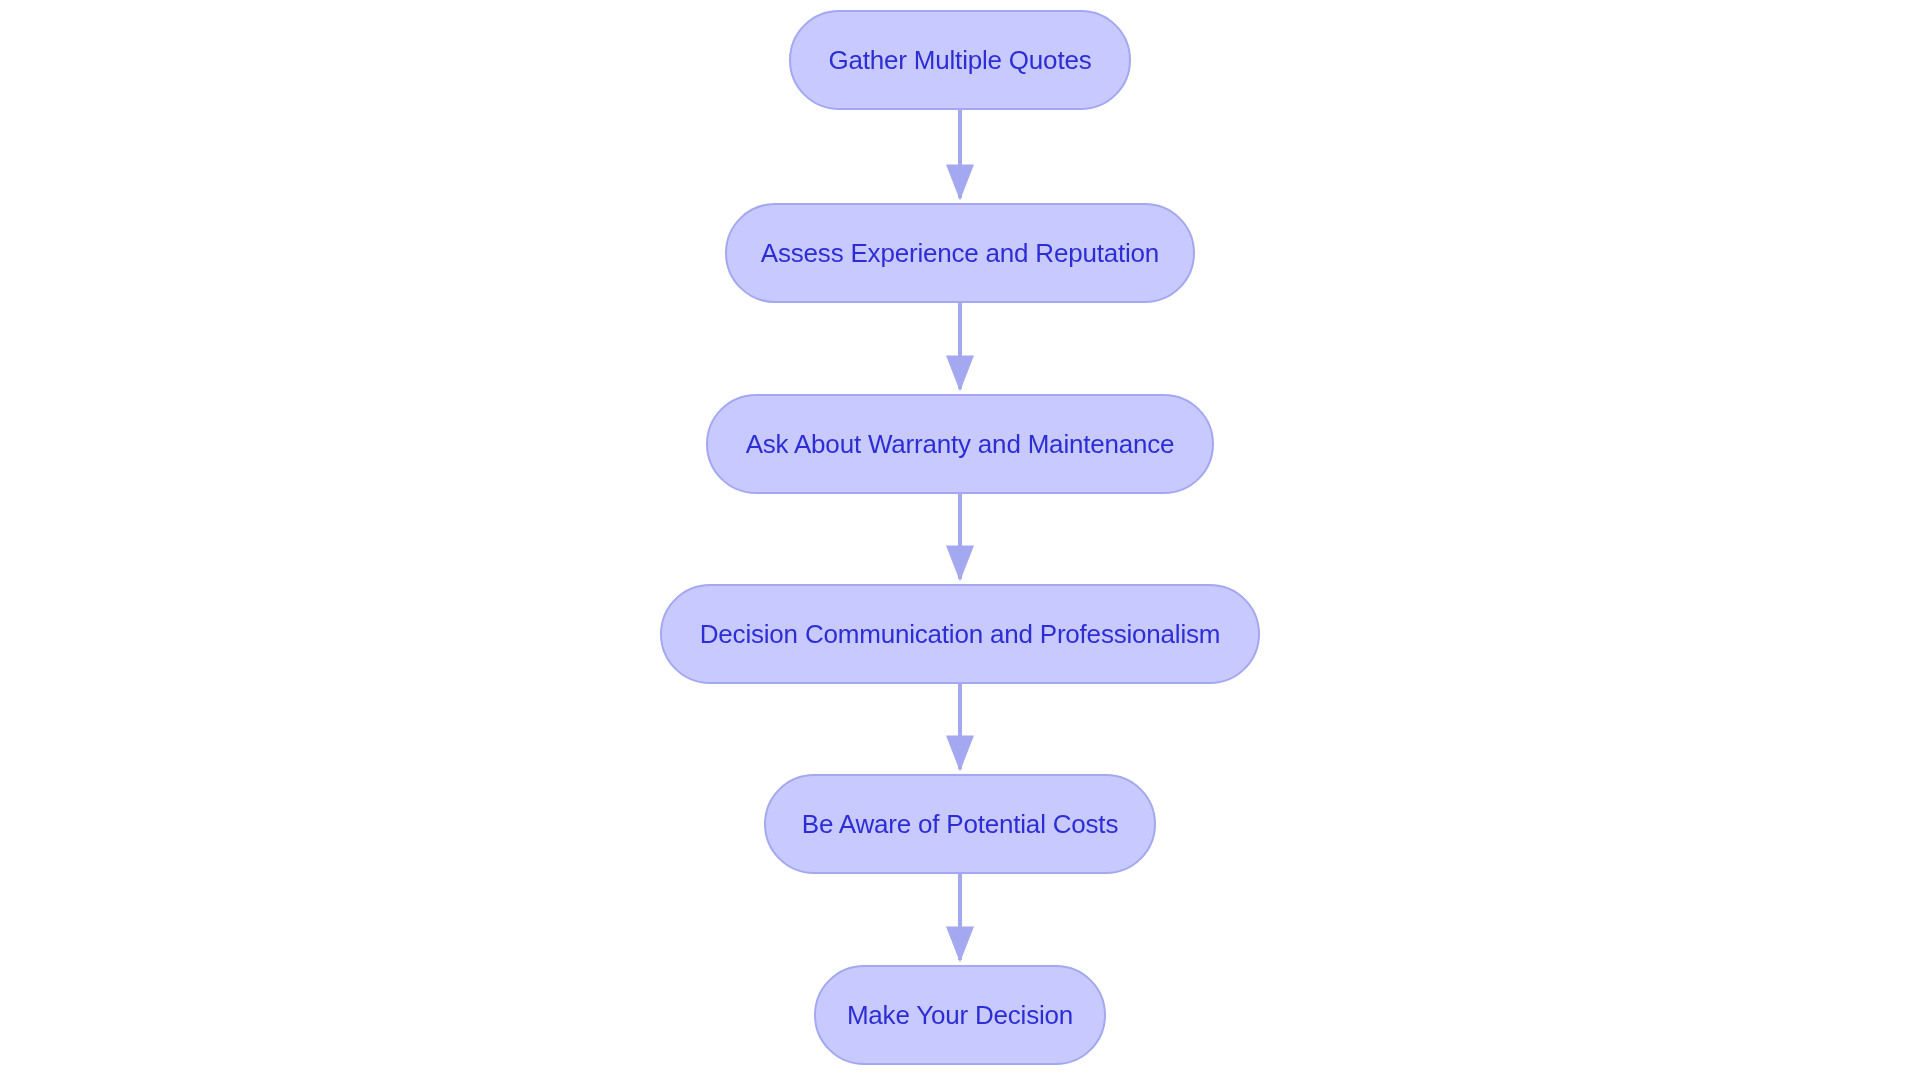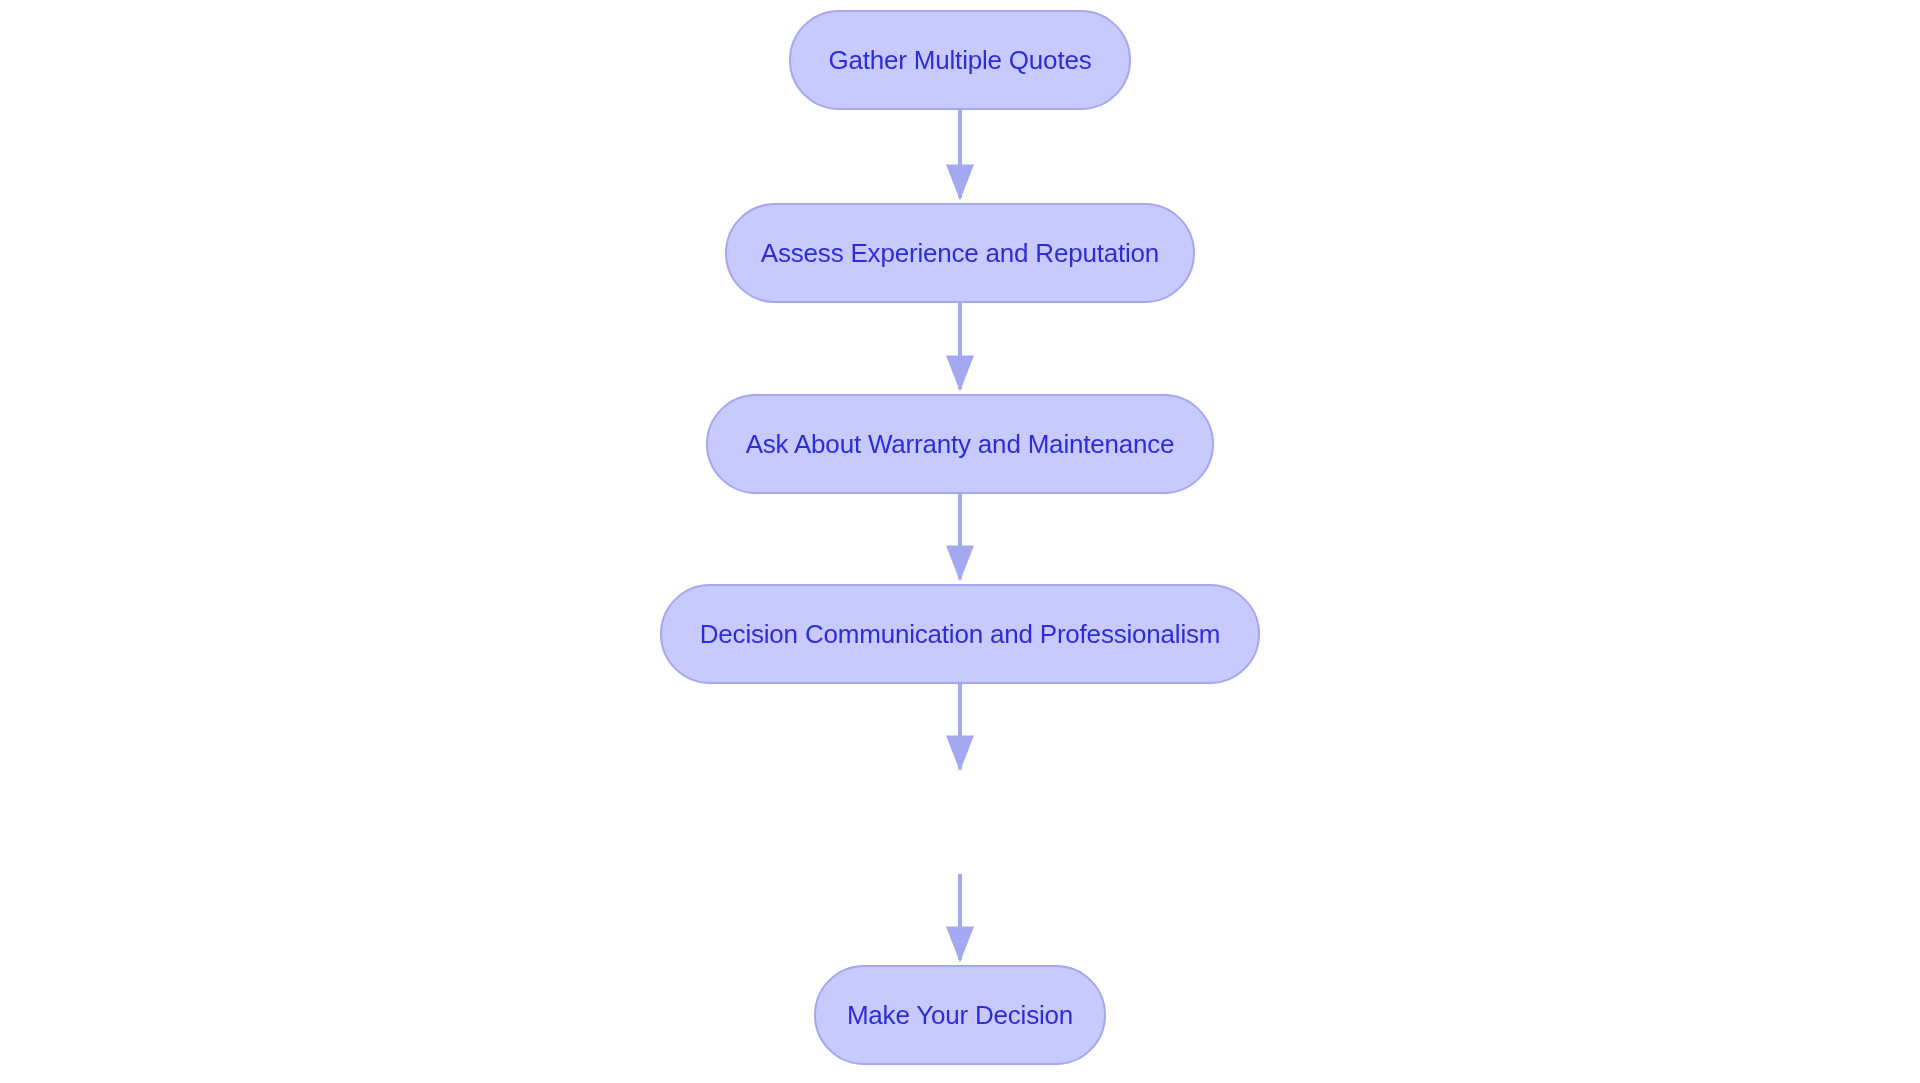--- a/index.html
+++ b/index.html
@@ -87,19 +87,22 @@
     </div>
 
     <div class="flow-node" style="left:960px; top:253px; width:470px; height:100px;">
       <span class="flow-node-label">Assess Experience and Reputation</span>
     </div>
 
     <div class="flow-node" style="left:960px; top:634px; width:600px; height:100px;">
       <span class="flow-node-label">Decision Communication and Professionalism</span>
     </div>
 
+    <div class="flow-node" style="left:960px; top:824px; width:392px; height:100px;">
+      <span class="flow-node-label">Be Aware of Potential Costs</span>
+    </div>
 
     <div class="flow-node" style="left:960px; top:1015px; width:292px; height:100px;">
       <span class="flow-node-label">Make Your Decision</span>
     </div>
 
   </div>
 </div>
 
 </body></html>

